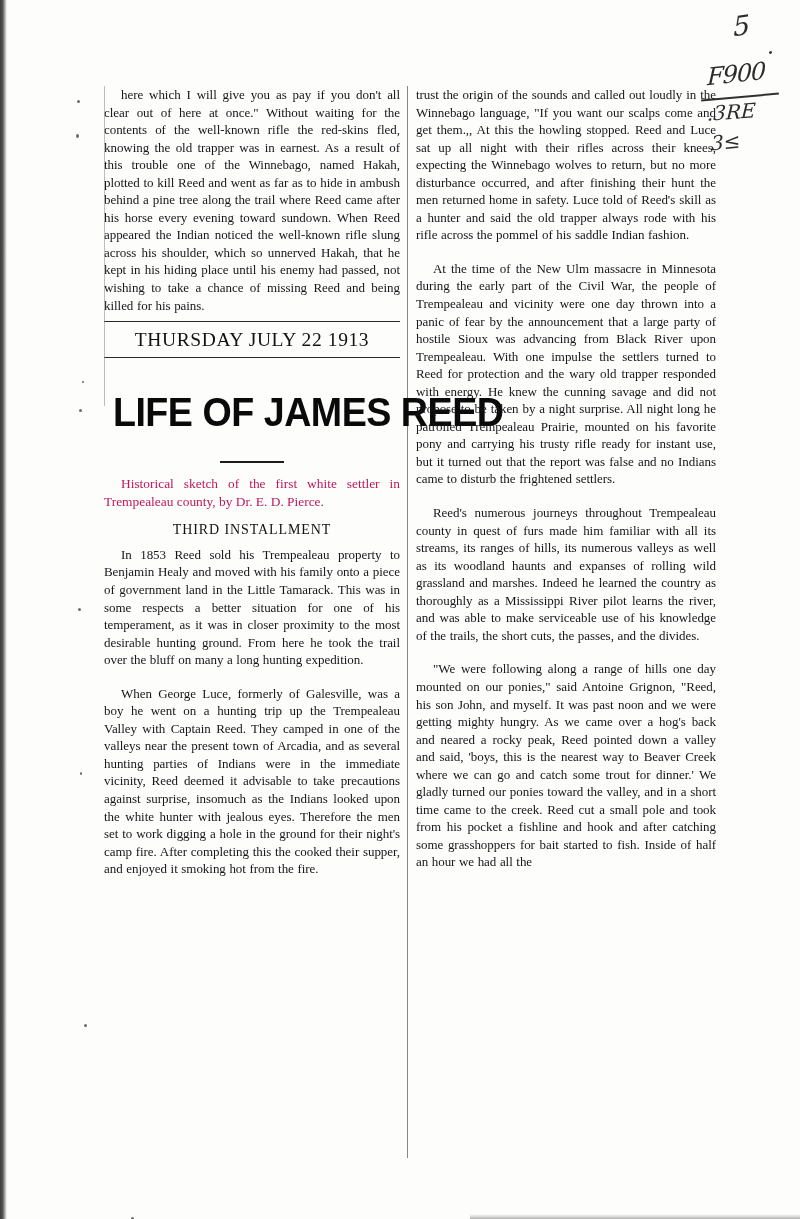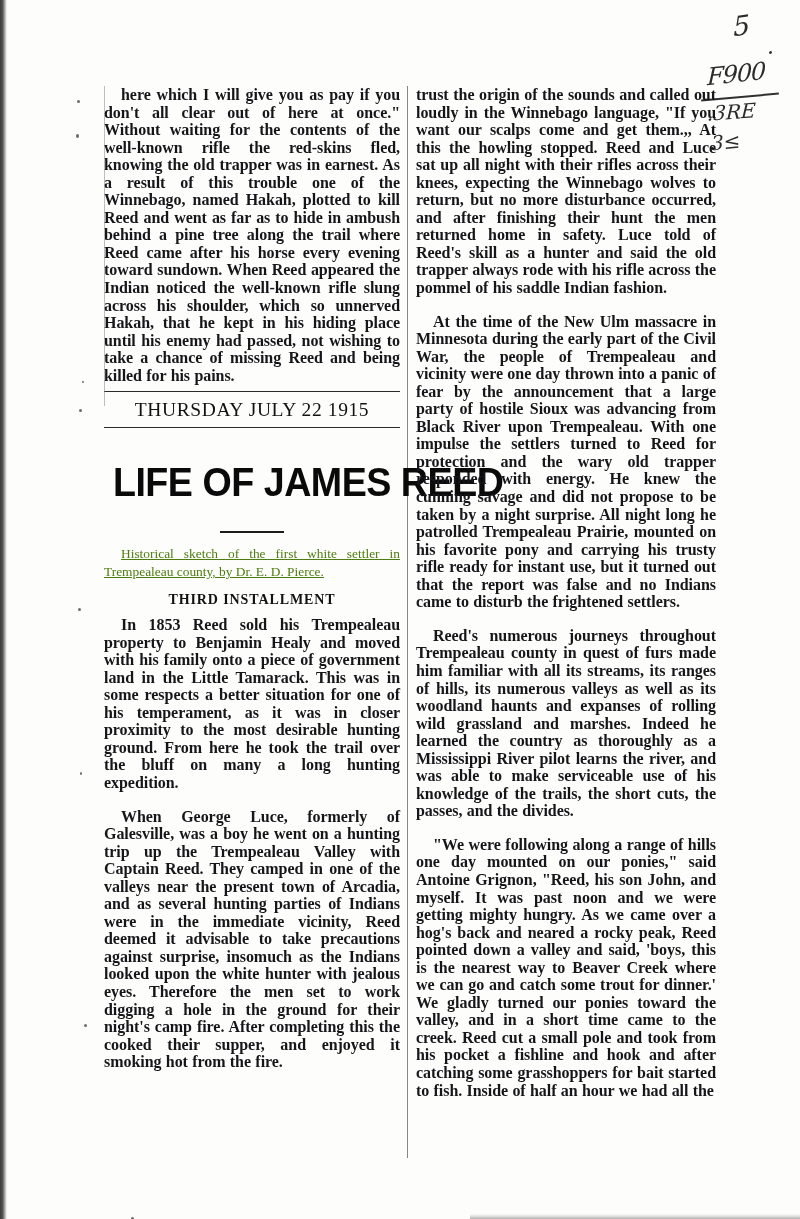--- a/index.html
+++ b/index.html
@@ -129,25 +129,25 @@
     position: absolute;
     top: 0; left: 0;
     width: 1px; height: 320px;
     background: #888;
     opacity: .55;
   }
 
   
   p.para {
     margin: 0;
-    font-size: 16px;
+    font-size: 13px;
     line-height: 17.55px;
     text-align: justify;
     text-justify: inter-word;
-    font-weight: 700;
+    font-weight: 400;
     color: #16161a;
     text-indent: 17px;
     hyphens: manual;
     -webkit-hyphens: manual;
     letter-spacing: -0.05px;
     word-spacing: 0.4px;
   }
   p.para.cont {
     text-indent: 0;
   }
@@ -194,34 +194,33 @@
     height: 2.6px;
     background: #1c1c1c;
     margin: 11px auto 12px auto;
   }
 
   
   #deck {
     font-size: 13.4px;
     line-height: 17.8px;
     text-align: justify;
-    color: #4d7c0f;
+    color: #be185d;
     font-weight: 400;
     text-indent: 17px;
     margin: 0;
-    text-decoration: underline;
   }
 
   
   #installment {
     font-size: 14px;
     line-height: 20px;
     text-align: center;
     color: #121212;
-    font-weight: 700;
+    font-weight: 400;
     letter-spacing: 0.9px;
     margin: 9px 0 6px 0;
     white-space: nowrap;
   }
 
   
   .speckle {
     position: absolute;
     background: #3a3a3a;
     border-radius: 50%;
@@ -258,21 +257,21 @@
     <div id="column-rule"></div>
 
     <div id="columns">
 
       <div class="column" id="column-left">
         <div class="col-edge"></div>
 
         <p class="para">here which I will give you as pay if you don't all clear out of here at once." Without waiting for the contents of the well-known rifle the red-skins fled, knowing the old trapper was in earnest. As a result of this trouble one of the Winnebago, named Hakah, plotted to kill Reed and went as far as to hide in ambush behind a pine tree along the trail where Reed came after his horse every evening toward sundown. When Reed appeared the Indian noticed the well-known rifle slung across his shoulder, which so unnerved Hakah, that he kept in his hiding place until his enemy had passed, not wishing to take a chance of missing Reed and being killed for his pains.</p>
 
         <div id="dateline-wrap">
-          <div id="dateline">THURSDAY JULY 22 1915</div>
+          <div id="dateline">THURSDAY JULY 22 1913</div>
         </div>
 
         <div id="headline-wrap">
           <h1 id="headline">LIFE OF JAMES REED</h1>
           <div id="headline-underrule"></div>
         </div>
 
         <p id="deck">Historical sketch of the first white settler in Trempealeau county, by Dr. E. D. Pierce.</p>
 
         <div id="installment">THIRD INSTALLMENT</div>

